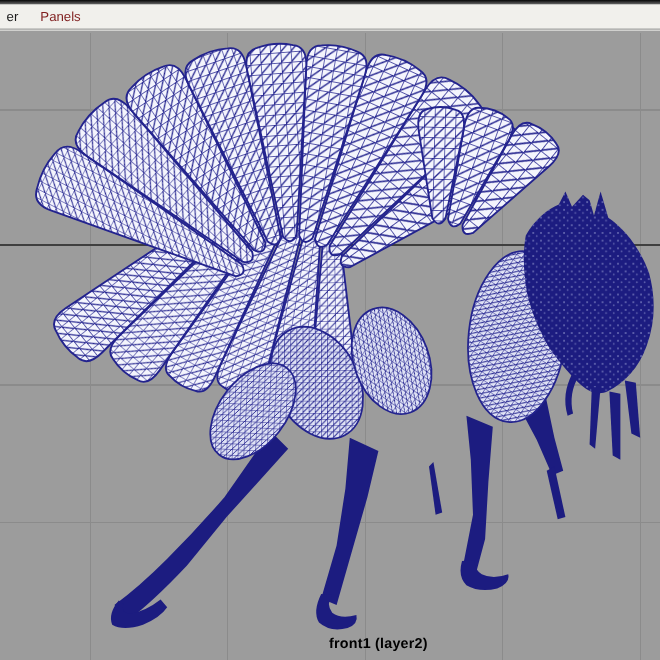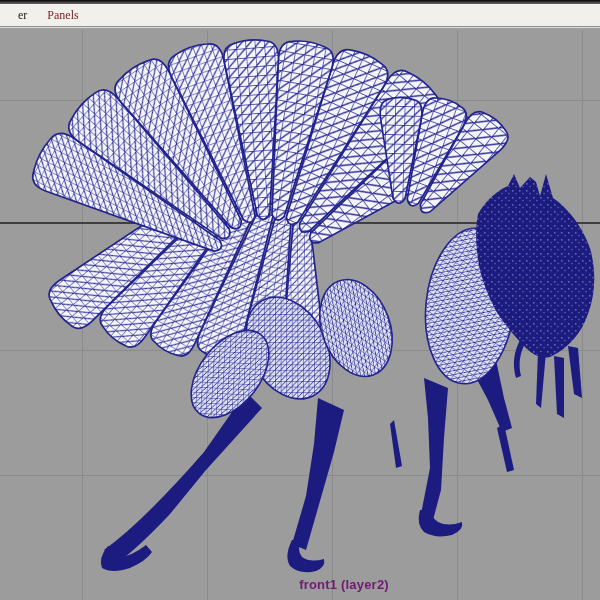--- a/index.html
+++ b/index.html
@@ -2,22 +2,22 @@
 <html><head>
 <meta charset="utf-8">
 <style>
   html,body{margin:0;padding:0;}
   body{width:600px;height:600px;overflow:hidden;position:relative;
        font-family:"Liberation Sans", sans-serif;background:#9c9c9c;}
   .window-top-edge{position:absolute;left:0;top:0;width:600px;height:4px;
        background:linear-gradient(#050505,#6a6a6a);}
   .menubar{position:absolute;left:0;top:4px;width:600px;height:23px;
        background:#f1f0ec;display:flex;align-items:center;gap:14px;
-       padding-left:15px;box-sizing:border-box;
-       border-bottom:1px solid #8f8f8f;font-family:Liberation Serif, serif;}
+       padding-left:3px;box-sizing:border-box;
+       border-bottom:1px solid #8f8f8f;}
   .menubar::after{content:"";position:absolute;left:0;top:23px;width:600px;height:1px;
        background:#dcdcda;}
   .menu-item{font-size:12px;color:#1a1a1a;cursor:default;padding:2px 3px;}
   .viewport{position:absolute;left:0;top:30px;width:600px;height:570px;}
   .viewport svg{display:block;}
   .camera-label{position:absolute;left:344px;top:547px;transform:translateX(-50%);
        font-size:13px;font-weight:bold;white-space:nowrap;letter-spacing:0.2px;}
 </style>
 </head>
 <body style="background: rgb(156, 156, 156);">
@@ -165,14 +165,14 @@
         <g transform="translate(0,-30)">
           <path d="M478,214 C486,200 498,190 508,186 L514,174 L520,188 L530,177 L536,182 L540,196 L546,174 L553,198 C568,208 582,226 590,248 C596,270 596,292 588,314 C581,334 568,348 552,356 C544,360 534,356 526,348 C516,338 506,326 498,314 C490,300 483,284 479,266 C476,248 475,230 478,214 Z" fill="#1c1c80"></path>
           <path d="M478,214 C486,200 498,190 508,186 L514,174 L520,188 L530,177 L536,182 L540,196 L546,174 L553,198 C568,208 582,226 590,248 C596,270 596,292 588,314 C581,334 568,348 552,356 C544,360 534,356 526,348 C516,338 506,326 498,314 C490,300 483,284 479,266 C476,248 475,230 478,214 Z" fill="url(#dots)"></path>
           <path d="M538,352 L546,352 L541,408 L536,404 Z" fill="#1c1c80"></path>
           <path d="M554,356 L564,358 L564,418 L557,414 Z" fill="#1c1c80"></path>
           <path d="M568,346 L578,348 L582,398 L574,394 Z" fill="#1c1c80"></path>
           <path d="M520,340 C514,352 512,364 516,378 L521,376 C518,364 520,352 526,342 Z" fill="#1c1c80"></path>
         </g>
       </g>
     </svg>
-  <div class="camera-label" style="color: #701a75;">front1 (layer2)</div>
+  <div class="camera-label" style="color: #000000;">front1 (layer2)</div>
 </div>
 
 </body></html>

